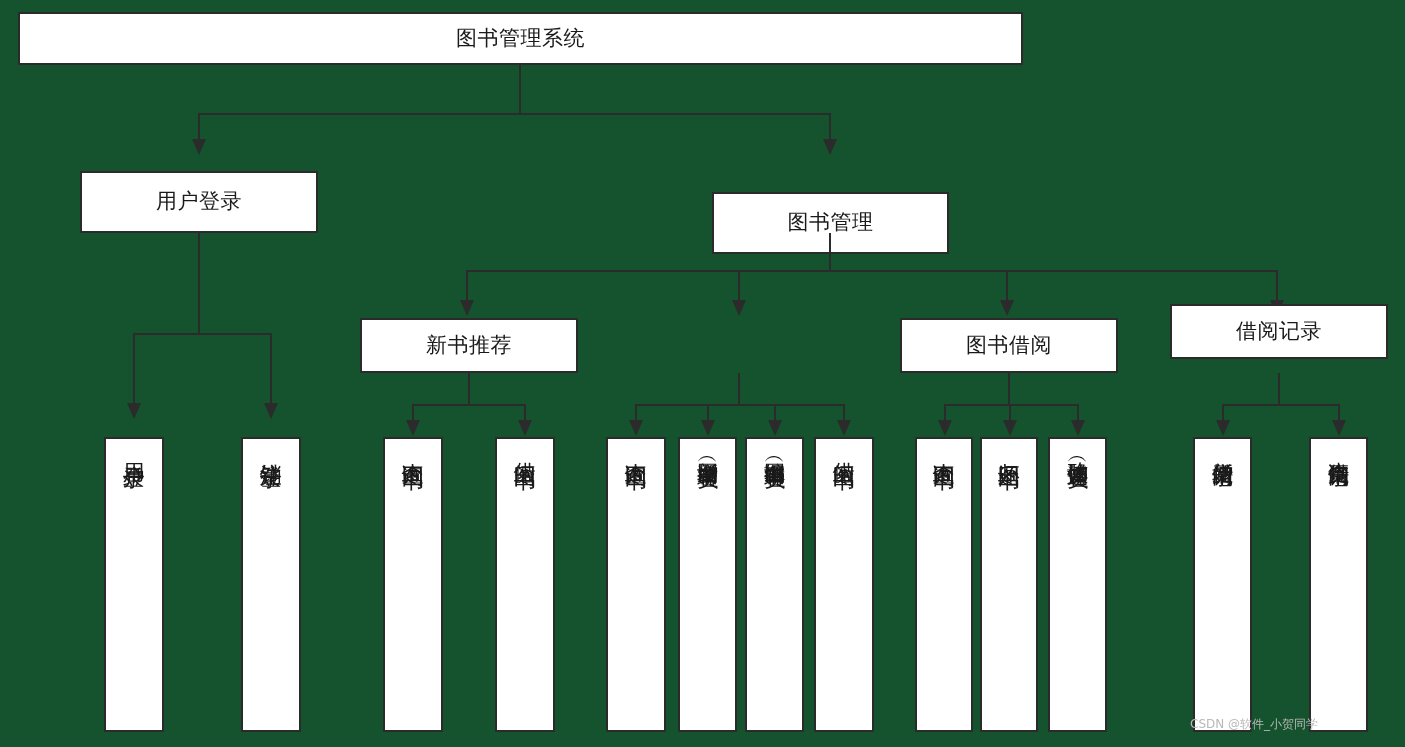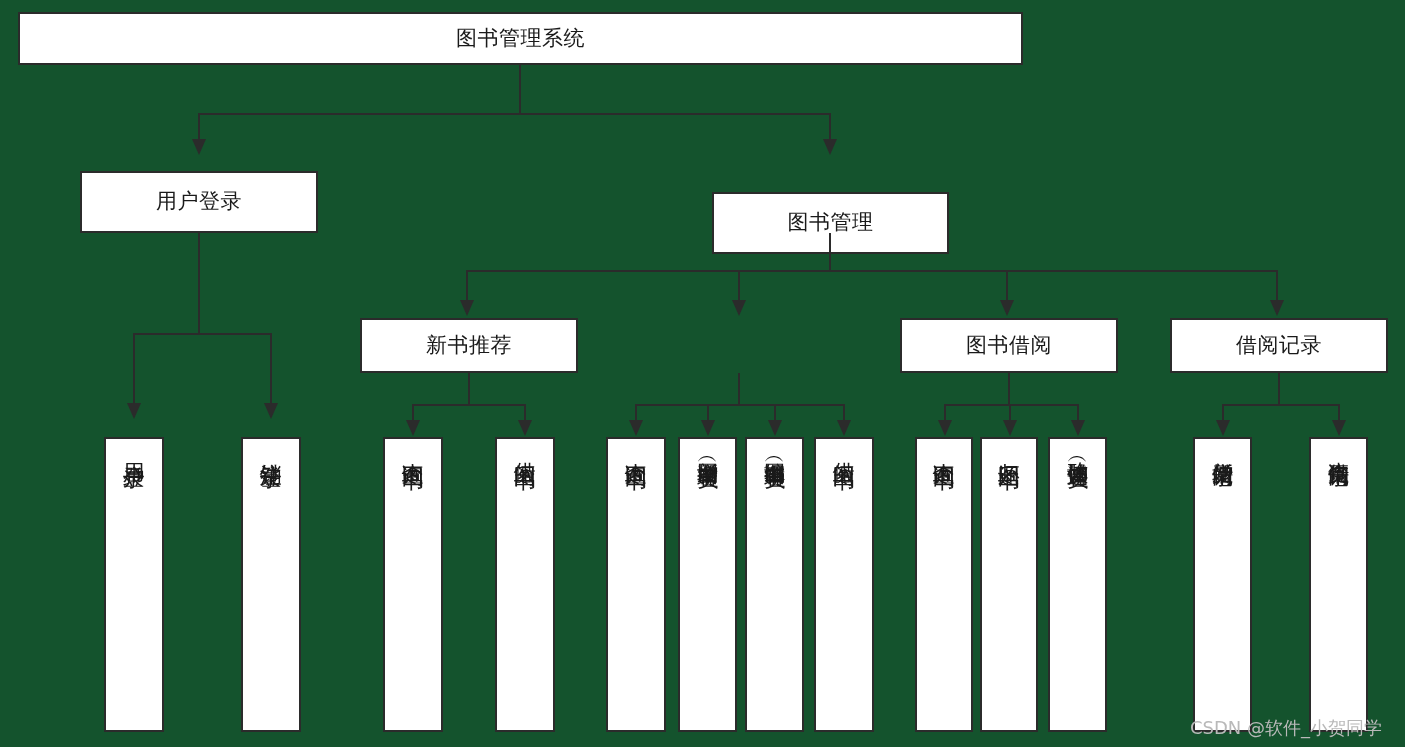--- a/index.html
+++ b/index.html
@@ -74,21 +74,21 @@
     width: 0;
     height: 0;
     border-left: 7px solid transparent;
     border-right: 7px solid transparent;
     border-top: 16px solid #2b2b2b;
   }
 
   
   #watermark {
     position: absolute;
-    font-size: 18px;
+    font-size: 12px;
     color: #b9b9b9;
     white-space: nowrap;
     user-select: none;
     pointer-events: none;
     font-family: "DejaVu Sans", "Liberation Sans", sans-serif;
   }
 </style>
 </head>
 <body>
 
@@ -131,21 +131,21 @@
   <div class="arrow" style="left:732px; top:300px;"></div>
   <div class="arrow" style="left:1000px; top:300px;"></div>
   <div class="arrow" style="left:1270px; top:300px;"></div>
 
   <div class="node horiz" style="left:360px; top:318px; width:218px; height:55px;">
     <span class="node-label">新书推荐</span>
   </div>
   <div class="node horiz" style="left:900px; top:318px; width:218px; height:55px;">
     <span class="node-label">图书借阅</span>
   </div>
-  <div class="node horiz" style="left:1170px; top:318px; width:218px; height:55px;">
+  <div class="node horiz" style="left:1170px; top:304px; width:218px; height:55px;">
     <span class="node-label">借阅记录</span>
   </div>
 
   <div class="conn v" style="left:468px; top:373px; height:32px;"></div>
   <div class="conn h" style="left:412px; top:404px; width:114px;"></div>
   <div class="conn v" style="left:412px; top:404px; height:18px;"></div>
   <div class="conn v" style="left:524px; top:404px; height:18px;"></div>
   <div class="arrow" style="left:406px; top:420px;"></div>
   <div class="arrow" style="left:518px; top:420px;"></div>
 

